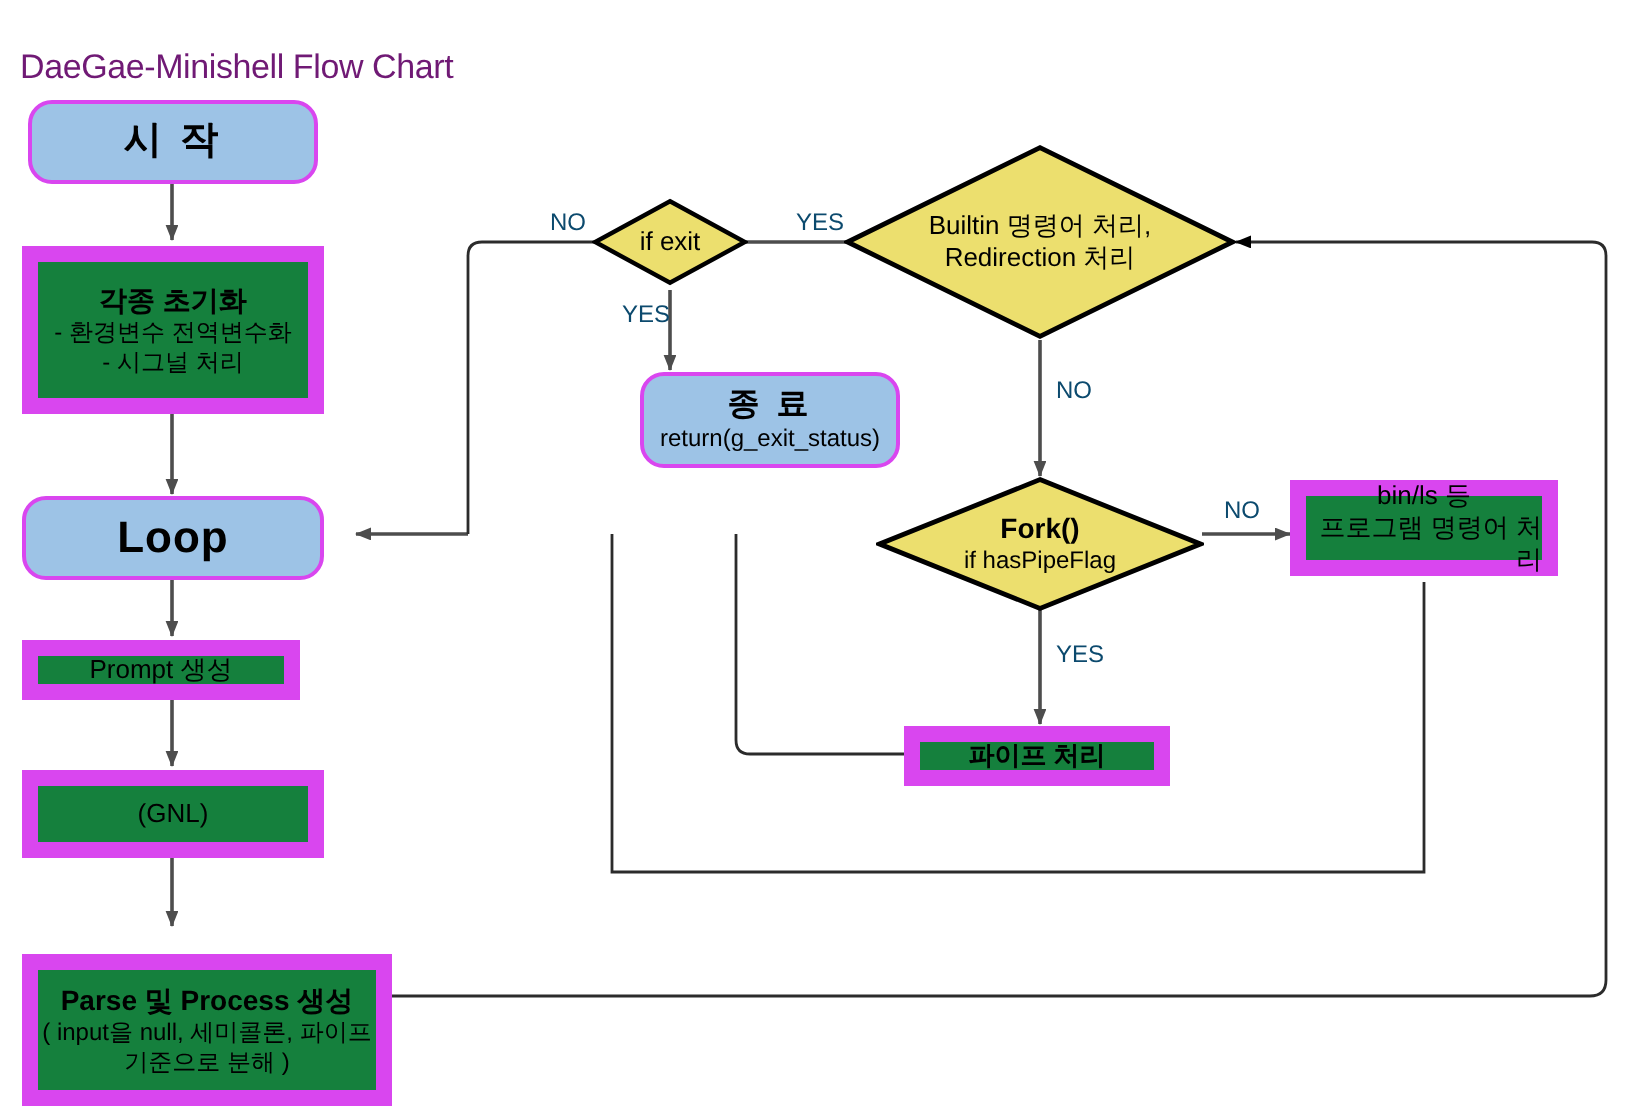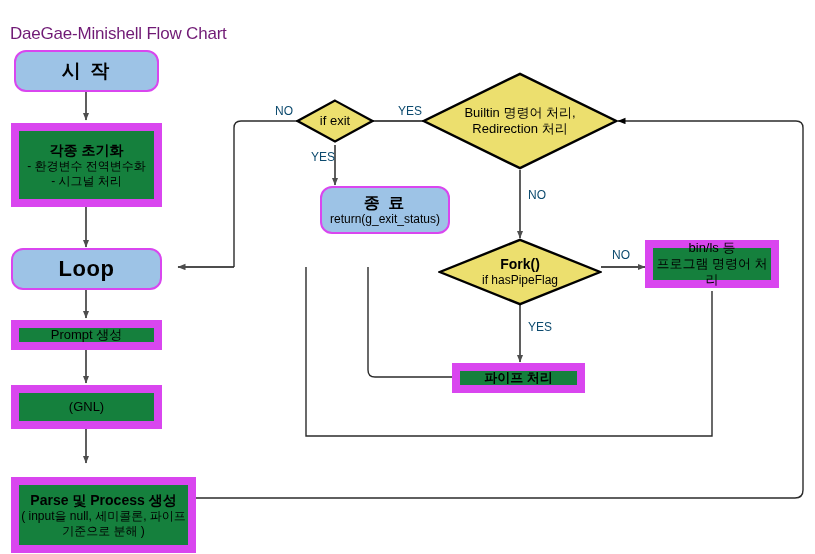--- a/index.html
+++ b/index.html
@@ -4,21 +4,21 @@
 <style>
   html,body{margin:0;padding:0;background:#ffffff;}
   body{width:815px;height:554px;position:relative;overflow:hidden;
        font-family:"Liberation Sans","DejaVu Sans",sans-serif;color:#000;}
   #chart{position:absolute;left:0;top:0;width:815px;height:554px;}
   #title{position:absolute;left:10px;top:24px;font-size:17px;color:#701a75;
          white-space:nowrap;letter-spacing:-0.2px;}
   svg#wires{position:absolute;left:0;top:0;width:815px;height:554px;
             pointer-events:none;}
   .node{position:absolute;box-sizing:border-box;display:flex;flex-direction:column;
-        align-items:center;justify-content:center;text-align:center;
+        align-items:center;justify-content:center;text-align:right;
         border:8px solid #d946ef;background:#ecdf6e;line-height:1.22;}
   .node.blue{background:#9dc3e6;border-radius:12px;border-width:2.5px;}
   .node.rect{background:#15803d;}
   .l1{font-size:14px;font-weight:bold;}
   .l1.big{font-size:19px;letter-spacing:2px;}
   .l1.loop{font-size:22px;letter-spacing:0.5px;}
   .lsm{font-size:12px;font-weight:normal;}
   .lmid{font-size:13px;font-weight:normal;}
   .diamond{position:absolute;}
   .diamond .dlabel{position:absolute;left:0;top:0;width:100%;height:100%;
@@ -70,21 +70,21 @@
   <div class="node rect" style="left:11px;top:123px;width:151px;height:84px;">
     <span class="l1">각종 초기화</span>
     <span class="lsm">- 환경변수 전역변수화</span>
     <span class="lsm">- 시그널 처리</span>
   </div>
 
   <div class="node blue" style="left:11px;top:248px;width:151px;height:42px;">
     <span class="l1 loop">Loop</span>
   </div>
 
-  <div class="node rect" style="left:11px;top:320px;width:151px;height:30px;">
+  <div class="node rect" style="left:11px;top:320px;width:139px;height:30px;">
     <span class="lmid">Prompt 생성</span>
   </div>
 
   <div class="node rect" style="left:11px;top:385px;width:151px;height:44px;">
     <span class="lmid">(GNL)</span>
   </div>
 
   <div class="node rect" style="left:11px;top:477px;width:185px;height:76px;">
     <span class="l1">Parse 및 Process 생성</span>
     <span class="lsm">( input을 null, 세미콜론, 파이프</span>

